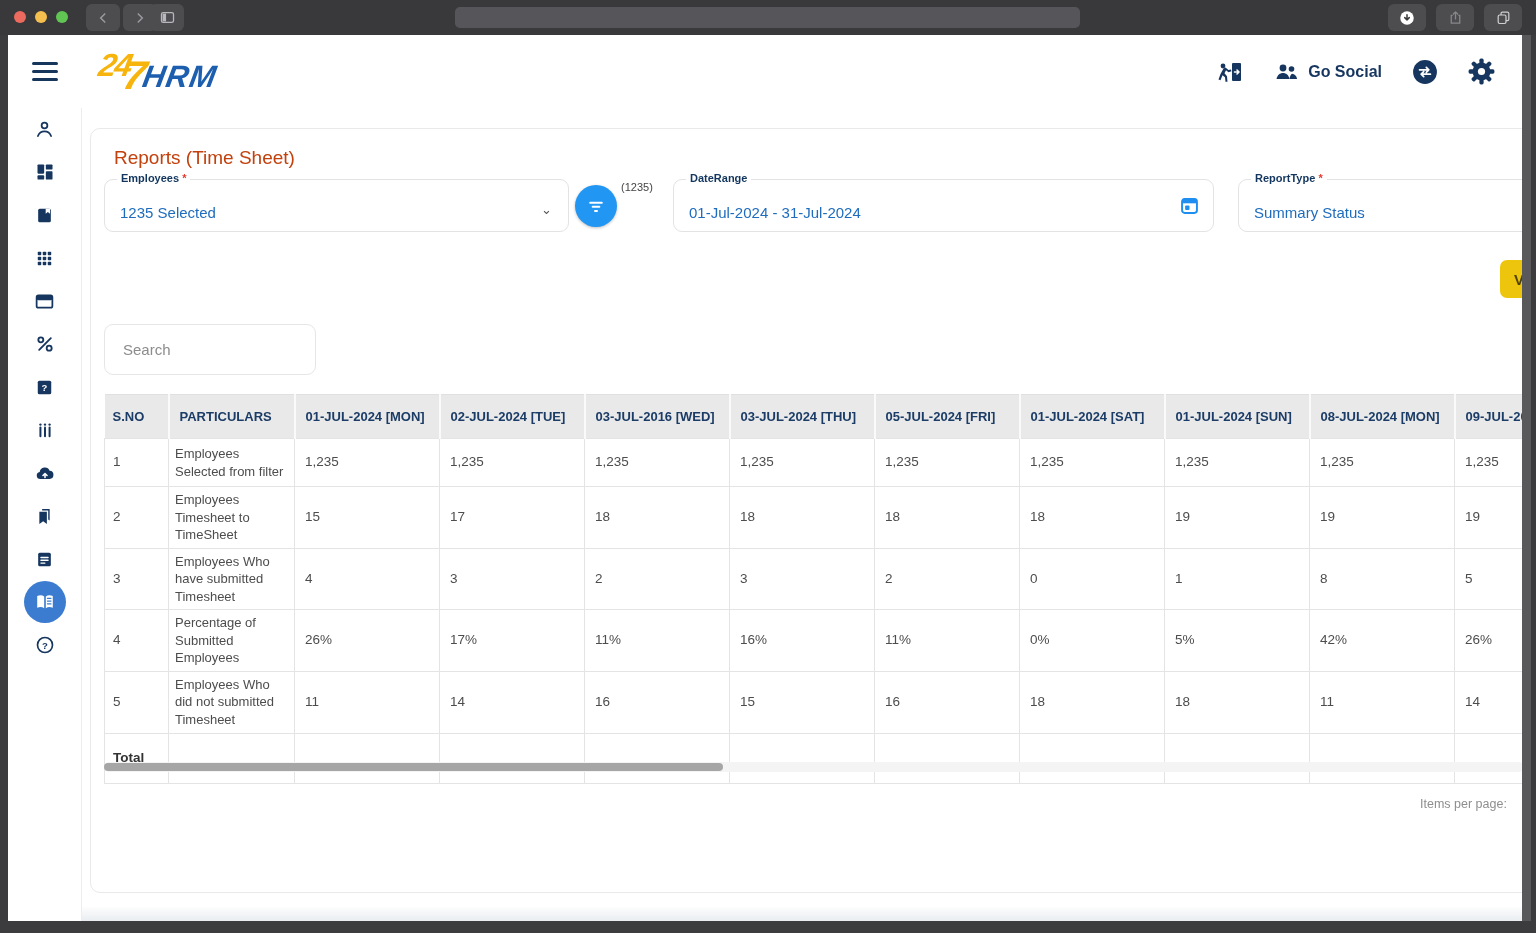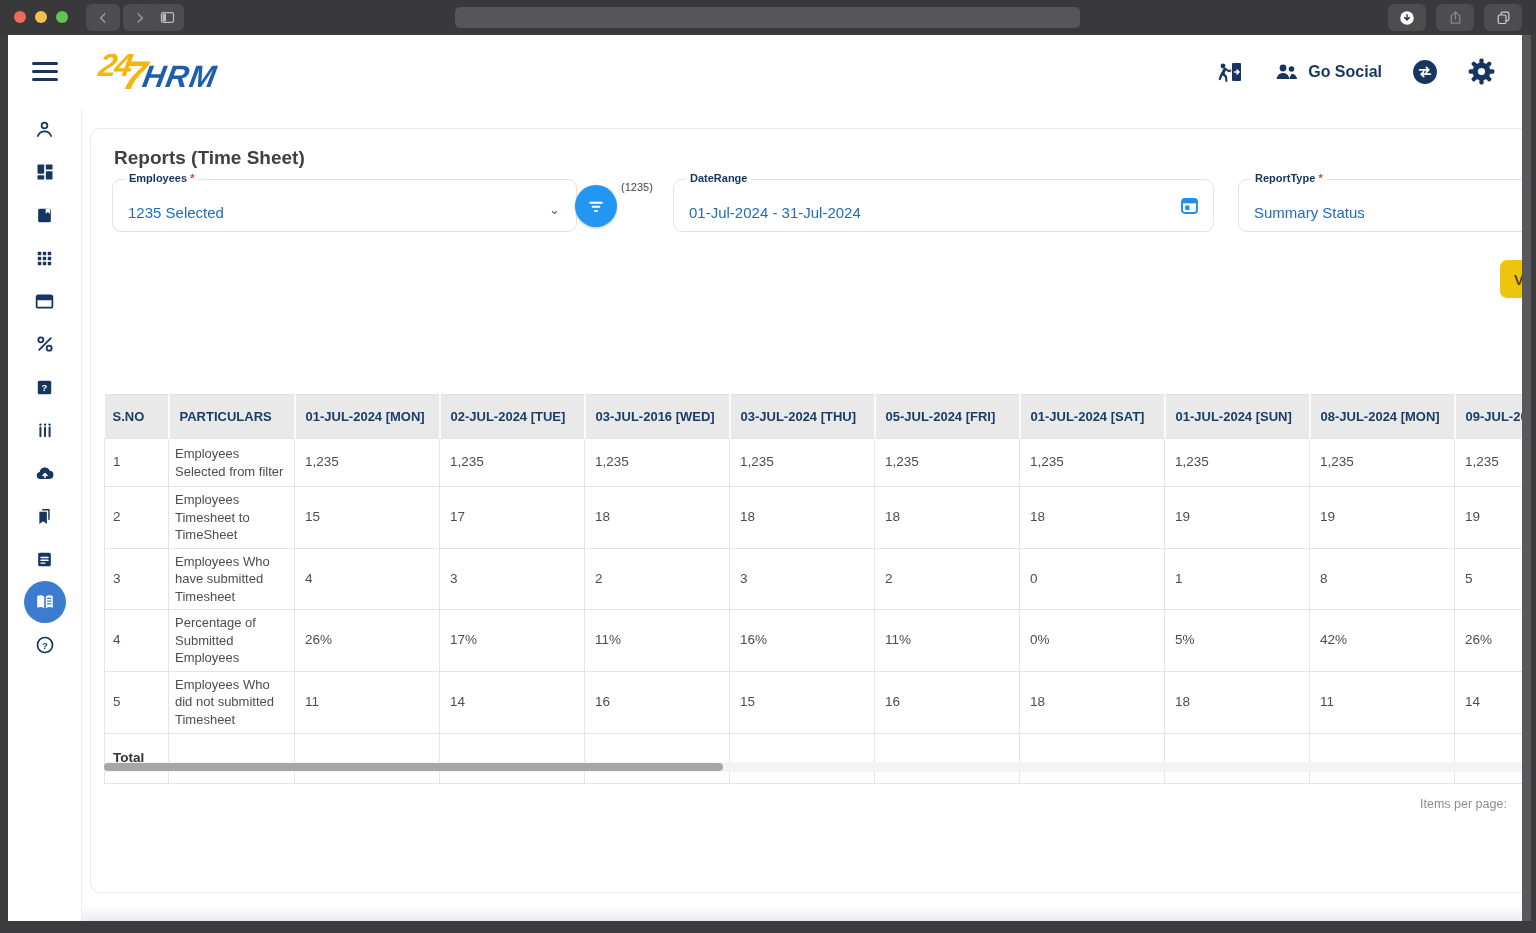--- a/index.html
+++ b/index.html
@@ -38,32 +38,32 @@
   .sidebar { position:absolute; left:0; top:73px; bottom:0; width:74px; background:#fff;
     border-right:1px solid #ededed; display:flex; flex-direction:column; align-items:center; padding-top:0; }
   .side-item { width:42px; height:42px; margin-bottom:1px; border-radius:50%;
     display:flex; align-items:center; justify-content:center; cursor:pointer; }
   .side-item.active { background:#3b7cd0; }
 
   
   .main { position:absolute; left:74px; top:73px; right:0; bottom:0; background:#fff; }
   .card { position:absolute; left:8px; top:20px; right:-12px; bottom:28px;
     border:1px solid #e9e9e9; border-radius:10px; background:#fff; padding:18px 13px; overflow:visible; }
-  .page-title { font-size:19px; font-weight:700; color:#404040; position:absolute; left:23px; top:18px; }
+  .page-title { font-size:19px; font-weight:400; color:#c2410c; position:absolute; left:23px; top:18px; }
 
   
   .filters { position:absolute; left:13px; top:0; right:0; height:0; }
   .field { position:absolute; top:50px; height:53px; border:1px solid #e3e3e3; border-radius:9px; background:#fff; }
   .field .flabel { position:absolute; top:-8px; left:12px; background:#fff; padding:0 4px;
     font-size:11px; font-weight:700; color:#12365e; white-space:nowrap; }
   .field .req { color:#e5392f; }
   .field .fvalue { position:absolute; left:15px; top:24px; font-size:15px; color:#1e6cbe; white-space:nowrap; }
   .field .chev { position:absolute; right:16px; top:22px; color:#555; font-size:13px; }
   .field .cal { position:absolute; right:13px; top:15px; }
-  .f-employees { left:0; width:465px;margin-left:8px; }
+  .f-employees { left:0; width:465px; }
   .f-daterange { left:569px; width:541px; }
   .f-reporttype { left:1134px; width:430px; }
   .filter-btn { position:absolute; left:471px; top:56px; width:42px; height:42px; border-radius:50%;
     background:#2196f3; display:flex; align-items:center; justify-content:center; cursor:pointer;
     box-shadow:0 1px 3px rgba(0,0,0,.25); }
   .filter-count { position:absolute; left:517px; top:52px; font-size:11px; color:#444; }
 
   .view-btn { position:absolute; left:1409px; top:131px; width:96px; height:38px; border-radius:7px;
     background:#eec50d; border:none; color:#4e4206; font-weight:700; font-size:15px;
     text-align:left; padding-left:14px; cursor:pointer; font-family:inherit; }
@@ -342,20 +342,21 @@
         </div>
 
         <div class="field f-reporttype">
           <span class="flabel"><span>ReportType</span> <span class="req">*</span></span>
           <span class="fvalue">Summary Status</span>
         </div>
       </div>
 
       <button class="view-btn">View</button>
 
+      <input class="search" placeholder="Search" style="">
 
       <div class="table-wrap">
         <table>
           <colgroup id="cols">
               <col style="width: 64px;">
               <col style="width: 126px;">
               <col style="width: 145px;">
               <col style="width: 145px;">
               <col style="width: 145px;">
               <col style="width: 145px;">

